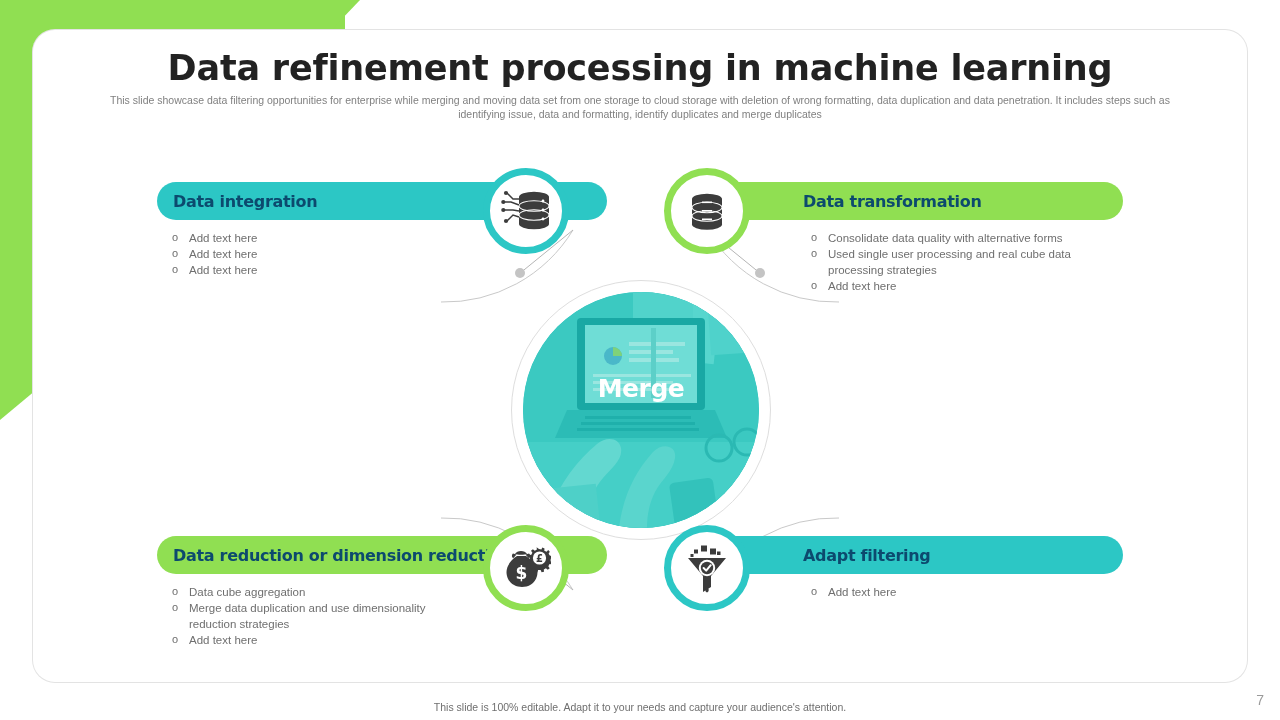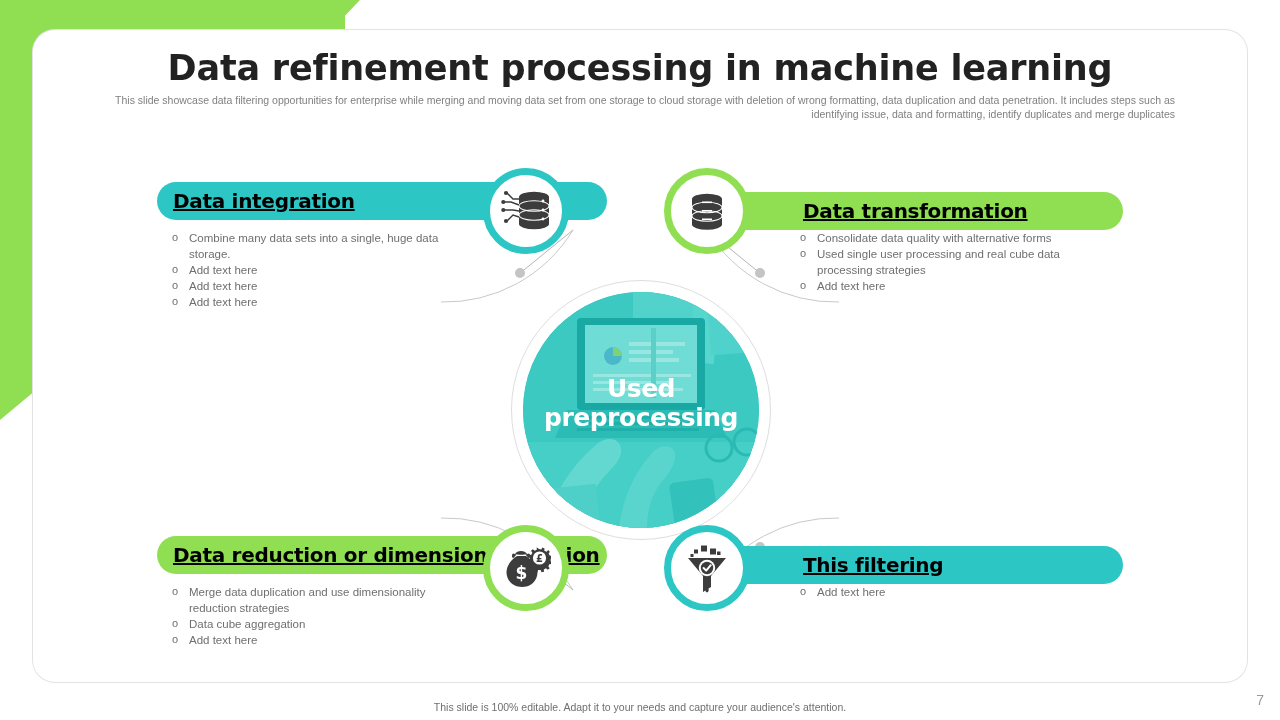--- a/index.html
+++ b/index.html
@@ -70,21 +70,21 @@
     font-weight: bold;
     color: #222222;
     letter-spacing: -0.2px;
     font-family: "DejaVu Sans", sans-serif;
   }
   .slide-subtitle {
     position: absolute;
     left: 72px;
     top: 63px;
     width: 1070px;
-    text-align: right;
+    text-align: center;
     font-size: 10.5px;
     line-height: 14px;
     color: #808080;
     font-family: "Liberation Sans", sans-serif;
   }
 
   
   .quad {
     position: absolute;
     width: 510px;
@@ -96,29 +96,28 @@
 
   .pill {
     position: absolute;
     height: 38px;
     border-radius: 19px;
     display: flex;
     align-items: center;
     z-index: 3;
   }
   .pill-left  { left: 33px;  width: 450px; justify-content: flex-start; padding-left: 16px; box-sizing: border-box; }
-  .pill-right { left: 27px;  width: 450px; justify-content: flex-start; padding-left: 130px; box-sizing: border-box; margin-top: 10px; }
+  .pill-right { left: 27px;  width: 450px; justify-content: flex-start; padding-left: 130px; box-sizing: border-box; }
   .pill-title {
-    font-size: 20px;
+    font-size: 16px;
     font-weight: bold;
-    color: #000000;
+    color: #0c4a6e;
     font-family: "DejaVu Sans", sans-serif;
     letter-spacing: -0.3px;
     white-space: nowrap;
-    text-decoration: underline;
   }
   .pill.teal  { background: #2cc7c5; }
   .pill.green { background: #90df52; }
 
   
   .icon-circle {
     position: absolute;
     width: 86px;
     height: 86px;
     border-radius: 50%;
@@ -152,21 +151,21 @@
   }
   .bullets li::before {
     content: "o";
     position: absolute;
     left: 6px;
     top: -1px;
     font-size: 11px;
     color: #6f6f6f;
   }
   .bl-left  { left: 42px;  width: 300px; }
-  .bl-right { left: 148px; width: 320px; }
+  .bl-right { left: 159px; width: 320px; }
 
   
   .center-wrap {
     position: absolute;
     left: 478px;
     top: 250px;
     width: 260px;
     height: 260px;
     z-index: 5;
   }
@@ -268,21 +267,20 @@
       <circle cx="727" cy="243" r="5" fill="#c4c4c4"></circle>
       <circle cx="487" cy="517" r="5" fill="#c4c4c4"></circle>
       <circle cx="727" cy="517" r="5" fill="#c4c4c4"></circle>
     </svg>
 
     <div class="quad quad-tl">
       <div class="pill teal pill-left">
         <span class="pill-title">Data integration</span>
       </div>
       <ul class="bullets bl-left" style="top:48px;">
-        <li>Combine  many data sets into a single, huge data storage.</li>
         <li>Add text here</li>
         <li>Add text here</li>
         <li>Add text here</li>
       </ul>
       <div class="icon-circle teal" style="left:359px; top:-14px;">
         <span>
           <svg width="50" height="48" viewBox="0 0 50 48" xmlns="http://www.w3.org/2000/svg">
             <g fill="#3c3c3c">
 
               <ellipse cx="33" cy="10" rx="15" ry="5.2"></ellipse>
@@ -349,22 +347,22 @@
           </svg>
         </span>
       </div>
     </div>
 
     <div class="quad quad-bl">
       <div class="pill green pill-left">
         <span class="pill-title">Data reduction or dimension reduction</span>
       </div>
       <ul class="bullets bl-left" style="top:48px;">
+        <li>Data cube aggregation</li>
         <li>Merge data duplication and use dimensionality reduction  strategies</li>
-        <li>Data cube aggregation</li>
         <li>Add text here</li>
       </ul>
       <div class="icon-circle green" style="left:359px; top:-11px;">
         <span>
           <svg width="50" height="46" viewBox="0 0 50 46" xmlns="http://www.w3.org/2000/svg">
             <g fill="#3c3c3c">
 
               <path d="M14 9 C16 5, 24 5, 26 9 C24 10, 16 10, 14 9 Z"></path>
               <path d="M15.5 9.5 L12.5 13 C10.5 13, 10.5 9.5, 12 8.5 Z"></path>
               <path d="M24.5 9.5 L27.5 13 C29.5 13, 29.5 9.5, 28 8.5 Z"></path>
@@ -379,21 +377,21 @@
             <text x="38.5" y="17" font-family="DejaVu Sans, sans-serif" font-size="10" font-weight="bold" fill="#3c3c3c" text-anchor="middle">£</text>
 
             <text x="20.5" y="33.5" font-family="DejaVu Sans, sans-serif" font-size="17" font-weight="bold" fill="#ffffff" text-anchor="middle">$</text>
           </svg>
         </span>
       </div>
     </div>
 
     <div class="quad quad-br">
       <div class="pill teal pill-right">
-        <span class="pill-title">This filtering</span>
+        <span class="pill-title">Adapt filtering</span>
       </div>
       <ul class="bullets bl-right" style="top:48px;">
         <li>Add text here</li>
       </ul>
       <div class="icon-circle teal" style="left:18px; top:-11px;">
         <span>
           <svg width="44" height="50" viewBox="0 0 44 50" xmlns="http://www.w3.org/2000/svg">
             <g fill="#3c3c3c">
 
               <rect x="9" y="6.5" width="4" height="4"></rect>
@@ -462,22 +460,21 @@
               <path d="M208 154 L212 152"></path>
             </g>
 
             <rect x="150" y="188" width="44" height="62" rx="5" fill="#33c2bb" transform="rotate(-8 172 219)"></rect>
 
             <rect x="-10" y="196" width="86" height="58" fill="#4ed0c8" transform="rotate(-6 33 225)"></rect>
           </g>
         </svg>
       </div>
       <div class="center-label">
-        <div>Used</div>
-        <div>preprocessing</div>
+        <div>Merge</div>
       </div>
     </div>
 
   </div>
 
   <div class="footer-note">This slide is 100% editable. Adapt it to your needs and capture your audience's attention.</div>
   <div class="page-number">7</div>
 
 </div>
 

